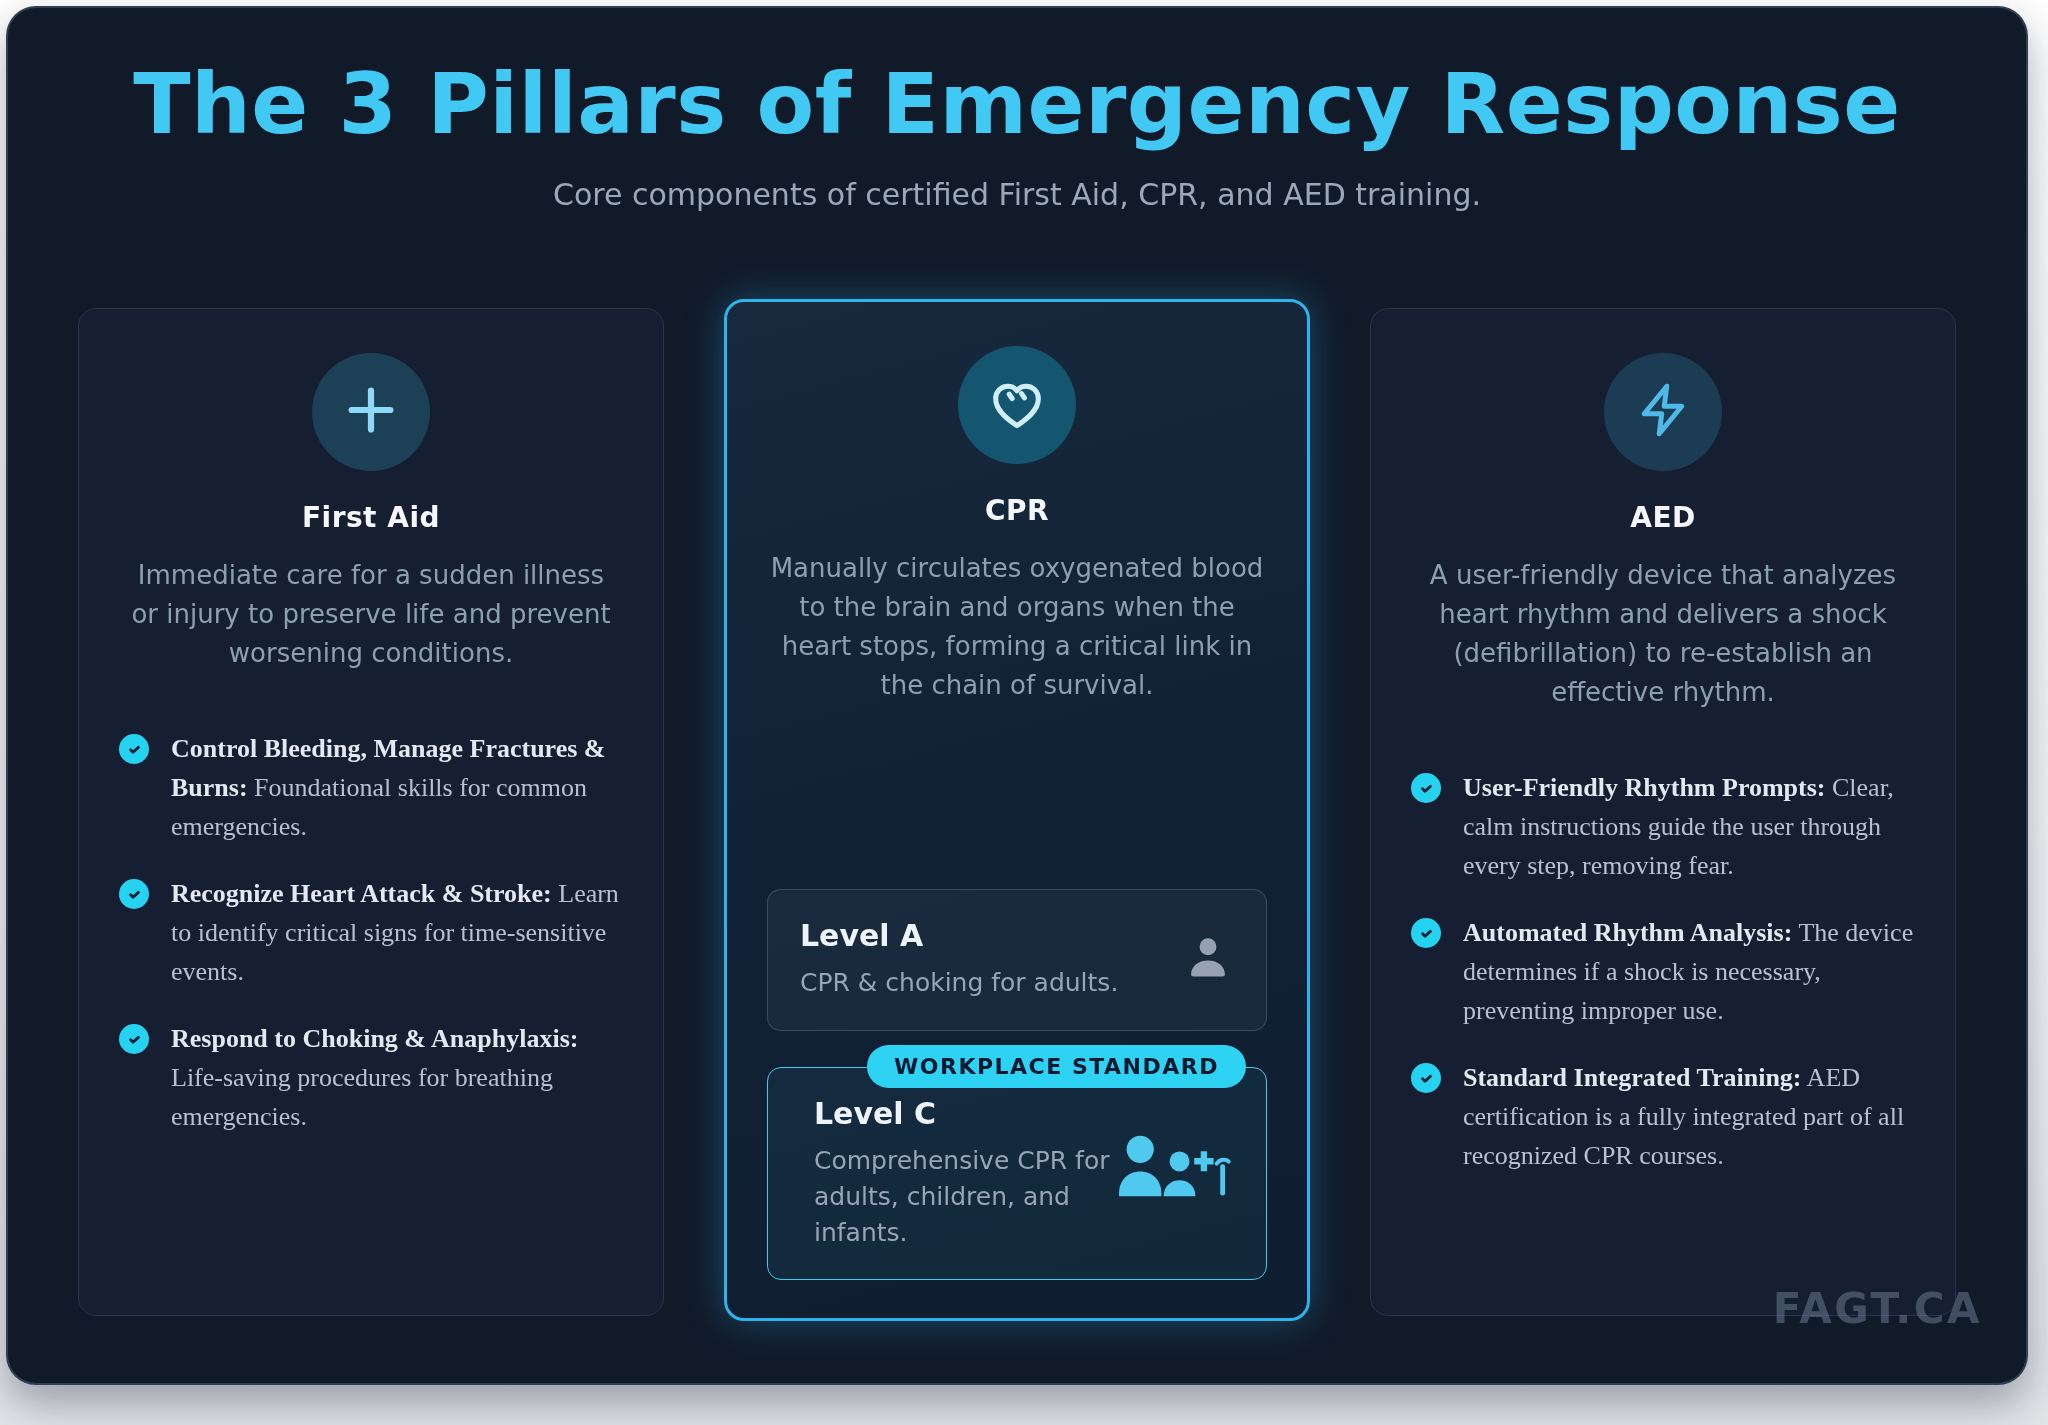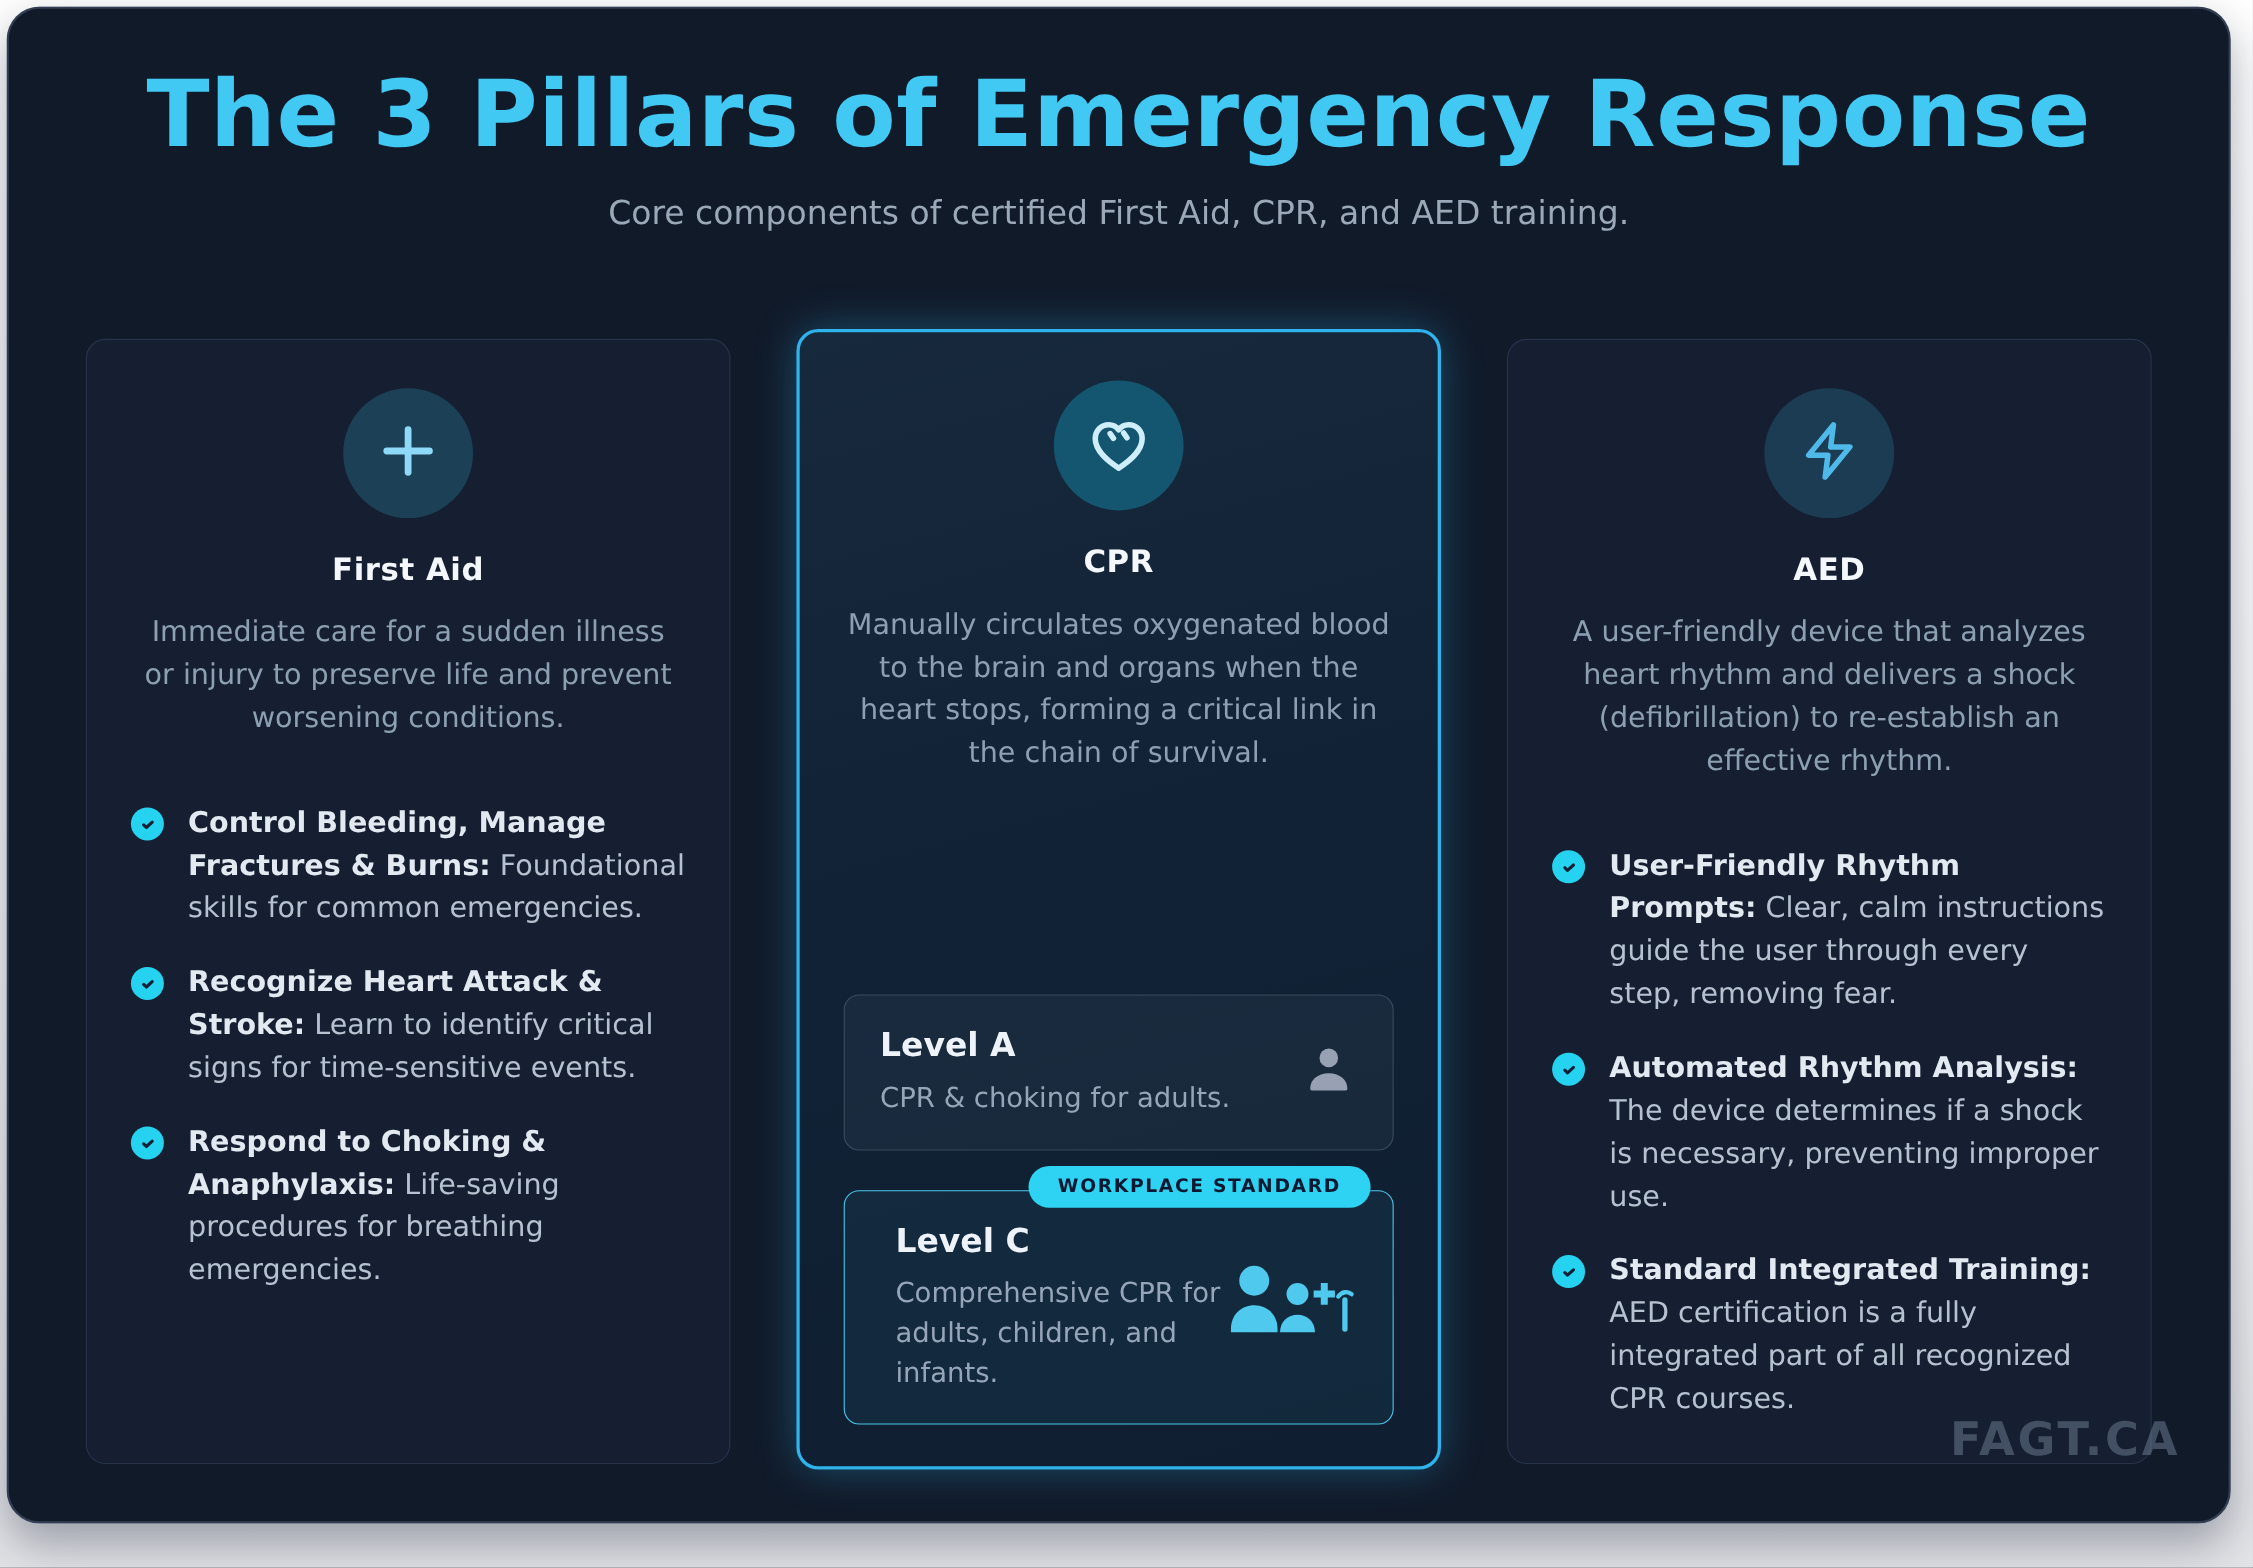--- a/index.html
+++ b/index.html
@@ -61,21 +61,21 @@
     font-size:26px; line-height:1.5; color:#8da0b3; text-align:center;
     padding:0 2px;
   }
   
   .bullets { list-style:none; margin-top:30px; text-align:left; }
   .bullets li {
     display:grid; grid-template-columns:30px 1fr; gap:22px;
     margin-top:28px;
   }
   .bullets li:first-child { margin-top:0; }
-  .bullets { padding-top:26px; }
+  .bullets { padding-top:26px;font-family:Liberation Serif, serif; }
   .check {
     width:30px; height:30px; border-radius:50%; background:#25d3f0;
     display:flex; align-items:center; justify-content:center; margin-top:5px;
   }
   .bullet-text { font-size:26px; line-height:1.5; color:#b6c2cf; }
   .bullet-text b { font-weight:700; color:#e2e9f1; }
   
   .spacer { flex:1; }
   .level {
     position:relative;
@@ -90,21 +90,21 @@
   .level-c {
     margin-top:36px;
     border-color:#49c7ec;
     background:rgba(73,199,236,0.06);
   }
   .level-c .level-row { display:flex; justify-content:space-between; align-items:center;margin-left:14px; }
   .level-c .level-desc { max-width:310px; }
   .badge {
     position:absolute; top:-23px; right:20px;
     background:#2ed3f3; color:#0d1930;
-    font-size:17px; font-weight:700; letter-spacing:1.5px;
+    font-size:22px; font-weight:700; letter-spacing:1.5px;
     padding:9px 27px; border-radius:999px; white-space:nowrap;
   }
   .level-icon { flex:0 0 auto; }
   
   .watermark {
     position:absolute; right:44px; bottom:50px; z-index:5;
     font-size:42px; font-weight:700; letter-spacing:2.5px;
     color:rgba(125,140,163,0.45);
   }
 </style>

